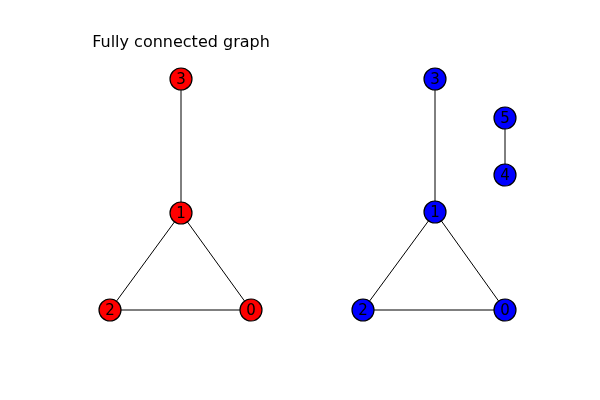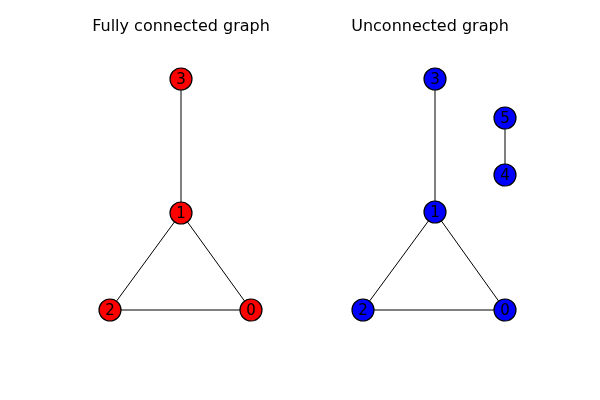--- a/index.html
+++ b/index.html
@@ -7,21 +7,21 @@
     position: relative;
     width: 600px;
     height: 400px;
     background: #ffffff;
     overflow: hidden;
     font-family: "DejaVu Sans", sans-serif;
   }
   .figure svg { position: absolute; left: 0; top: 0; }
   .graph-title {
     position: absolute;
-    top: 17px;
+    top: 33px;
     transform: translateX(-50%);
     font-size: 16px;
     line-height: 1.1;
     color: #000000;
     white-space: nowrap;
   }
   .graph-title.left  { left: 181px; }
   .graph-title.right { left: 430px; }
   .node-label {
     font-family: "DejaVu Sans", sans-serif;
@@ -62,14 +62,13 @@
         <text x="363" y="310" text-anchor="middle" dy="0.36em" class="node-label" fill="#000000">2</text>
         <circle cx="435" cy="79" r="11" fill="#0000ff" stroke="#000000" stroke-width="1.2"></circle>
         <text x="435" y="79" text-anchor="middle" dy="0.36em" class="node-label" fill="#000000">3</text>
         <circle cx="505" cy="175" r="11" fill="#0000ff" stroke="#000000" stroke-width="1.2"></circle>
         <text x="505" y="175" text-anchor="middle" dy="0.36em" class="node-label" fill="#000000">4</text>
         <circle cx="505" cy="118" r="11" fill="#0000ff" stroke="#000000" stroke-width="1.2"></circle>
         <text x="505" y="118" text-anchor="middle" dy="0.36em" class="node-label" fill="#000000">5</text>
       </g>
     </svg>
   <div class="graph-title left">Fully connected graph</div>
-  <div class="graph-title right">Unconnected graph</div>
 </div>
 
 </body></html>

